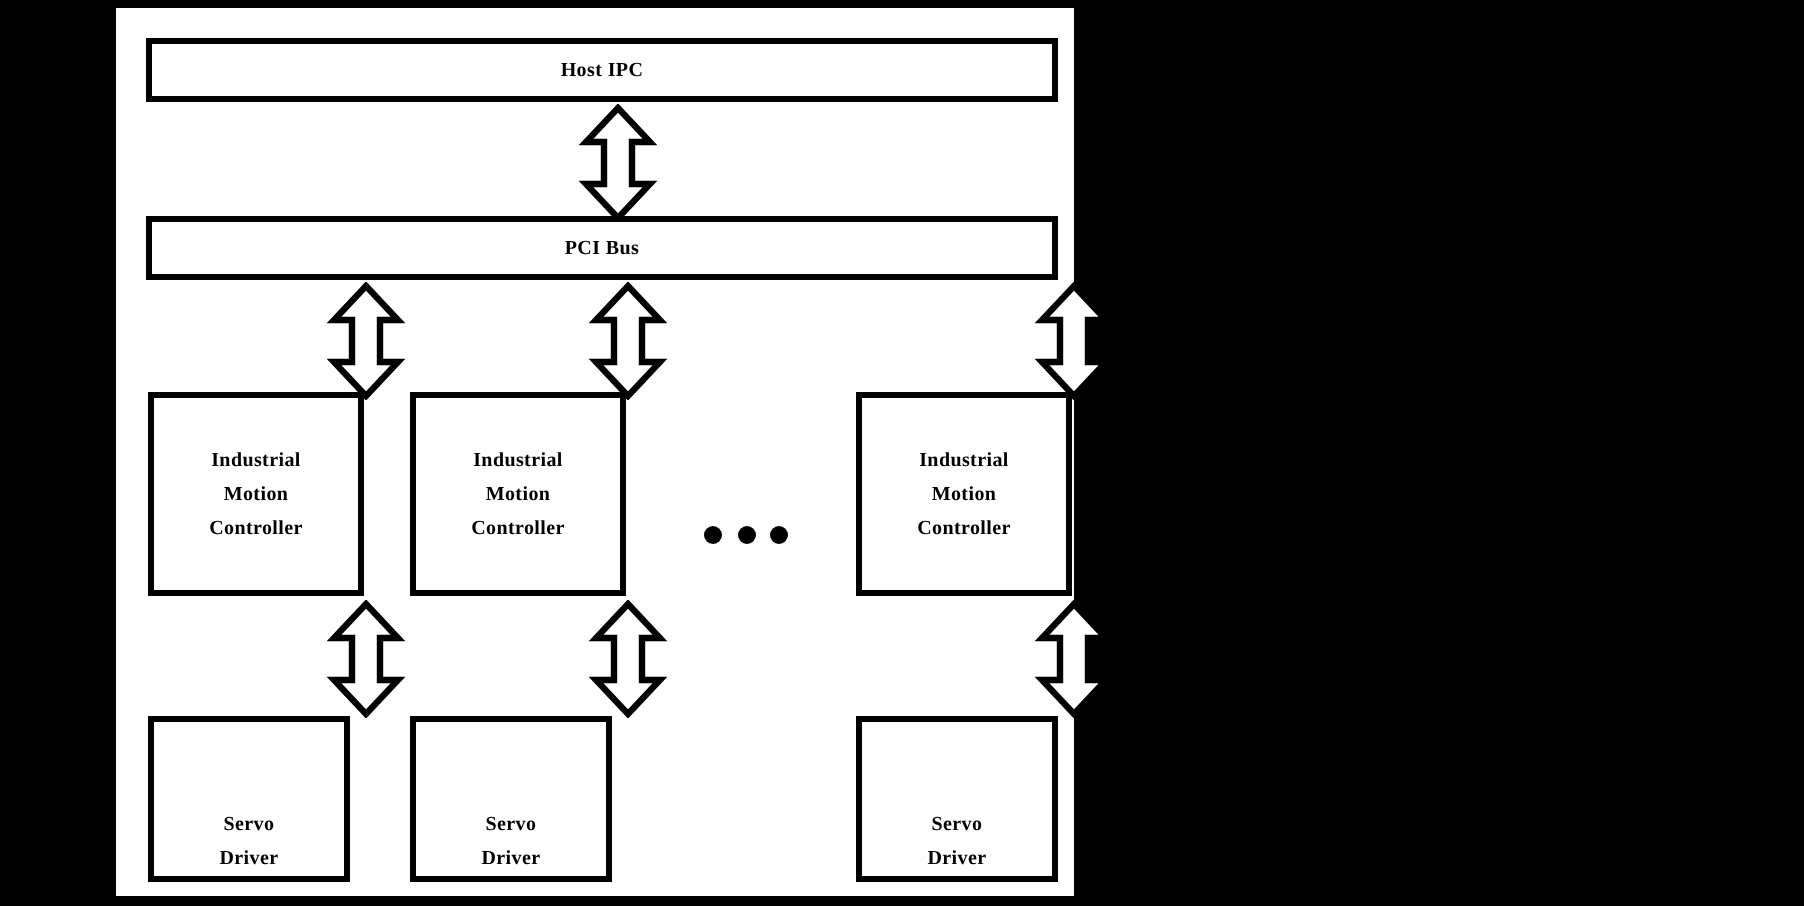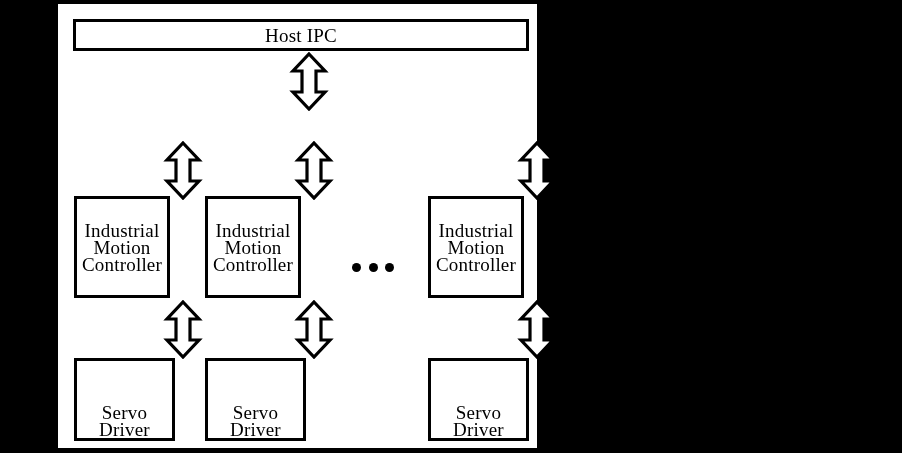--- a/index.html
+++ b/index.html
@@ -29,35 +29,36 @@
     background: #ffffff;
     border: 3px solid #000000;
     box-sizing: border-box;
     display: flex;
     align-items: center;
     justify-content: center;
     text-align: center;
     color: #000000;
   }
   .box-label {
-    font-size: 19px;
+    font-size: 10px;
     line-height: 17px;
     letter-spacing: 0.2px;
     white-space: pre-line;
+    font-weight: bold;
   }
   
   #host-ipc-box {
     left: 73px; top: 19px; width: 456px; height: 32px;
   }
   #pci-bus-box {
     left: 73px; top: 108px; width: 456px; height: 32px;
   }
   
   .controller-box {
-    top: 196px; width: 96px; height: 102px; text-align: center;
+    top: 196px; width: 108px; height: 102px; text-align: center;
   }
   
   .servo-box {
     top: 358px; width: 101px; height: 83px; align-items: flex-end;
   }
 
   
   .arrow {
     position: absolute;
     display: block;
@@ -91,20 +92,23 @@
     <div class="box" id="host-ipc-box" style="left:15px; top:15px;">
       <span class="box-label">Host IPC</span>
     </div>
 
     <span class="arrow" style="left:231px; top:48px;">
       <svg width="40" height="59" viewBox="0 0 40 59">
         <polygon points="20,2 36,19 27,19 27,40 36,40 20,57 4,40 13,40 13,19 4,19" fill="#ffffff" stroke="#000000" stroke-width="3.2" stroke-linejoin="miter"></polygon>
       </svg>
     </span>
 
+    <div class="box" id="pci-bus-box" style="left:15px; top:104px;">
+      <span class="box-label">PCI Bus</span>
+    </div>
 
     <span class="arrow" style="left:105px; top:137px;">
       <svg width="40" height="59" viewBox="0 0 40 59">
         <polygon points="20,2 36,19 27,19 27,40 36,40 20,57 4,40 13,40 13,19 4,19" fill="#ffffff" stroke="#000000" stroke-width="3.2" stroke-linejoin="miter"></polygon>
       </svg>
     </span>
     <span class="arrow" style="left:236px; top:137px;">
       <svg width="40" height="59" viewBox="0 0 40 59">
         <polygon points="20,2 36,19 27,19 27,40 36,40 20,57 4,40 13,40 13,19 4,19" fill="#ffffff" stroke="#000000" stroke-width="3.2" stroke-linejoin="miter"></polygon>
       </svg>

